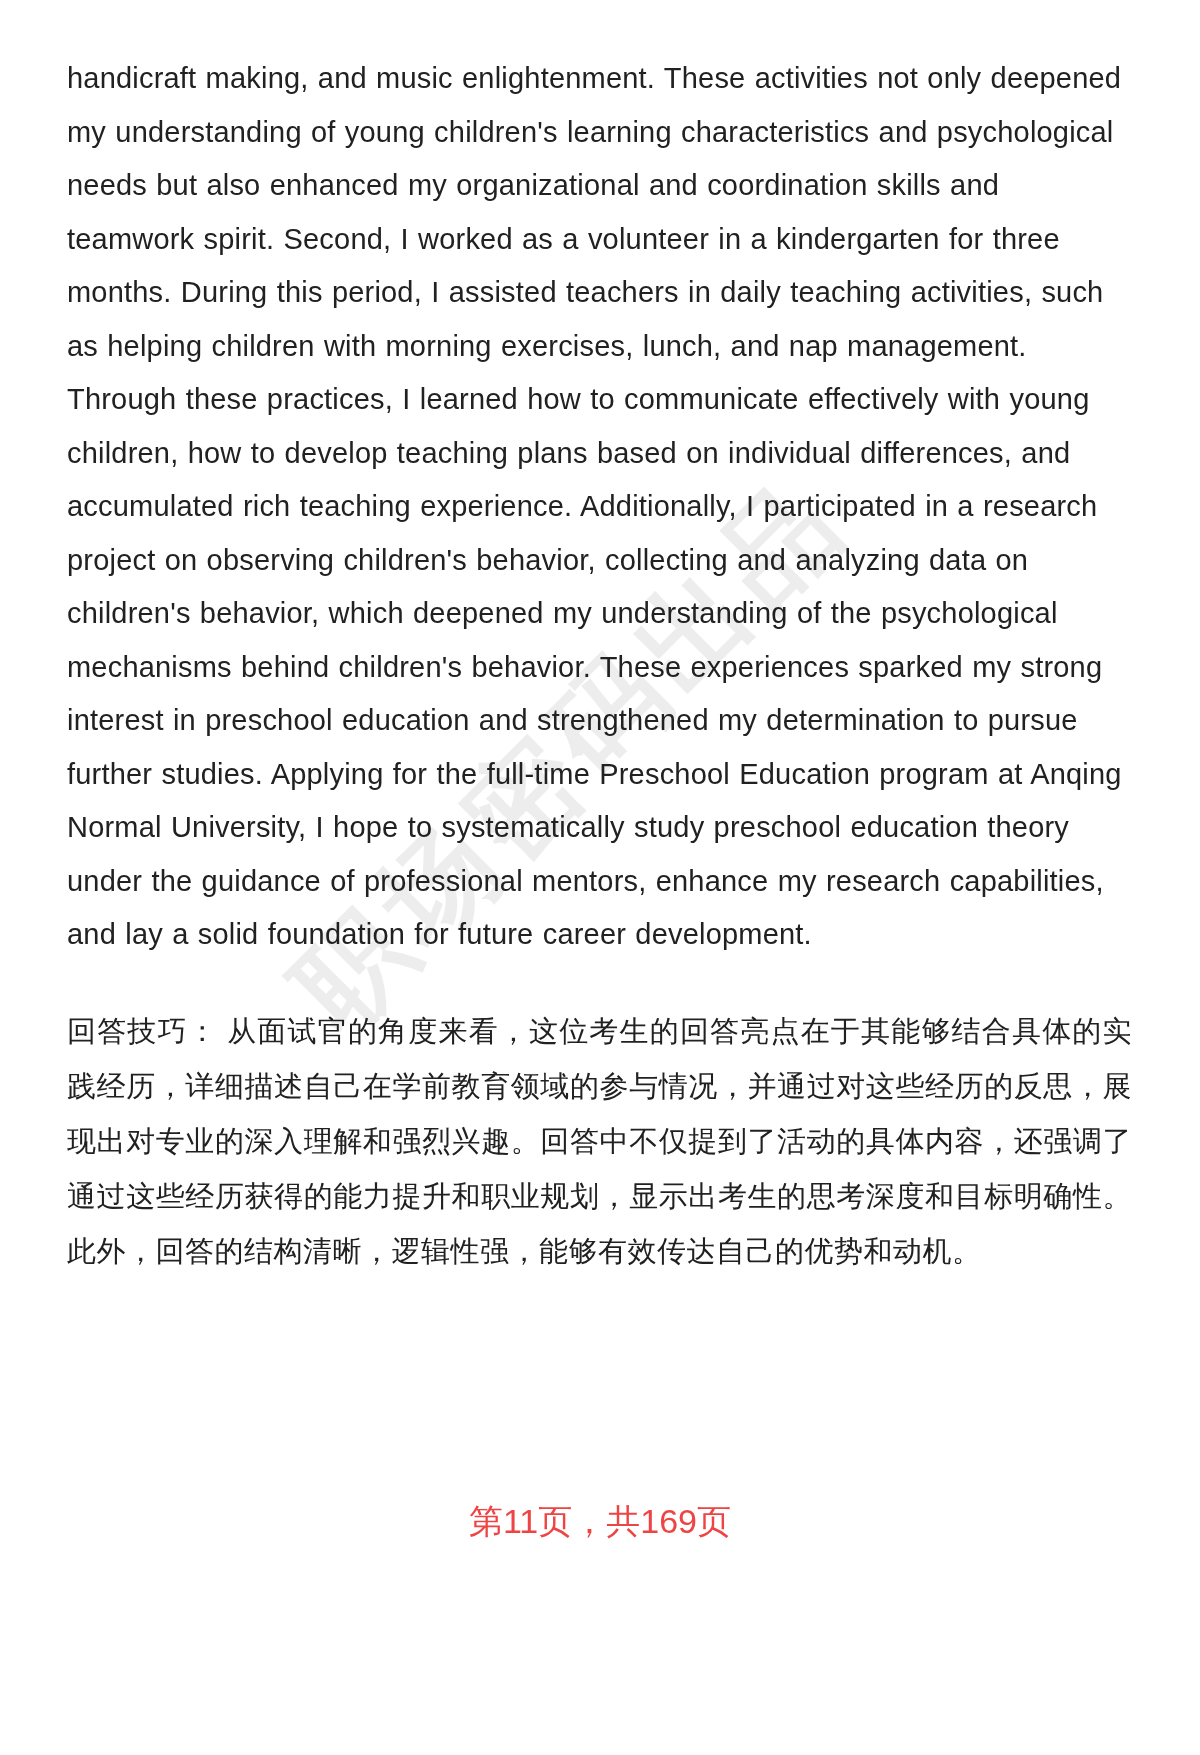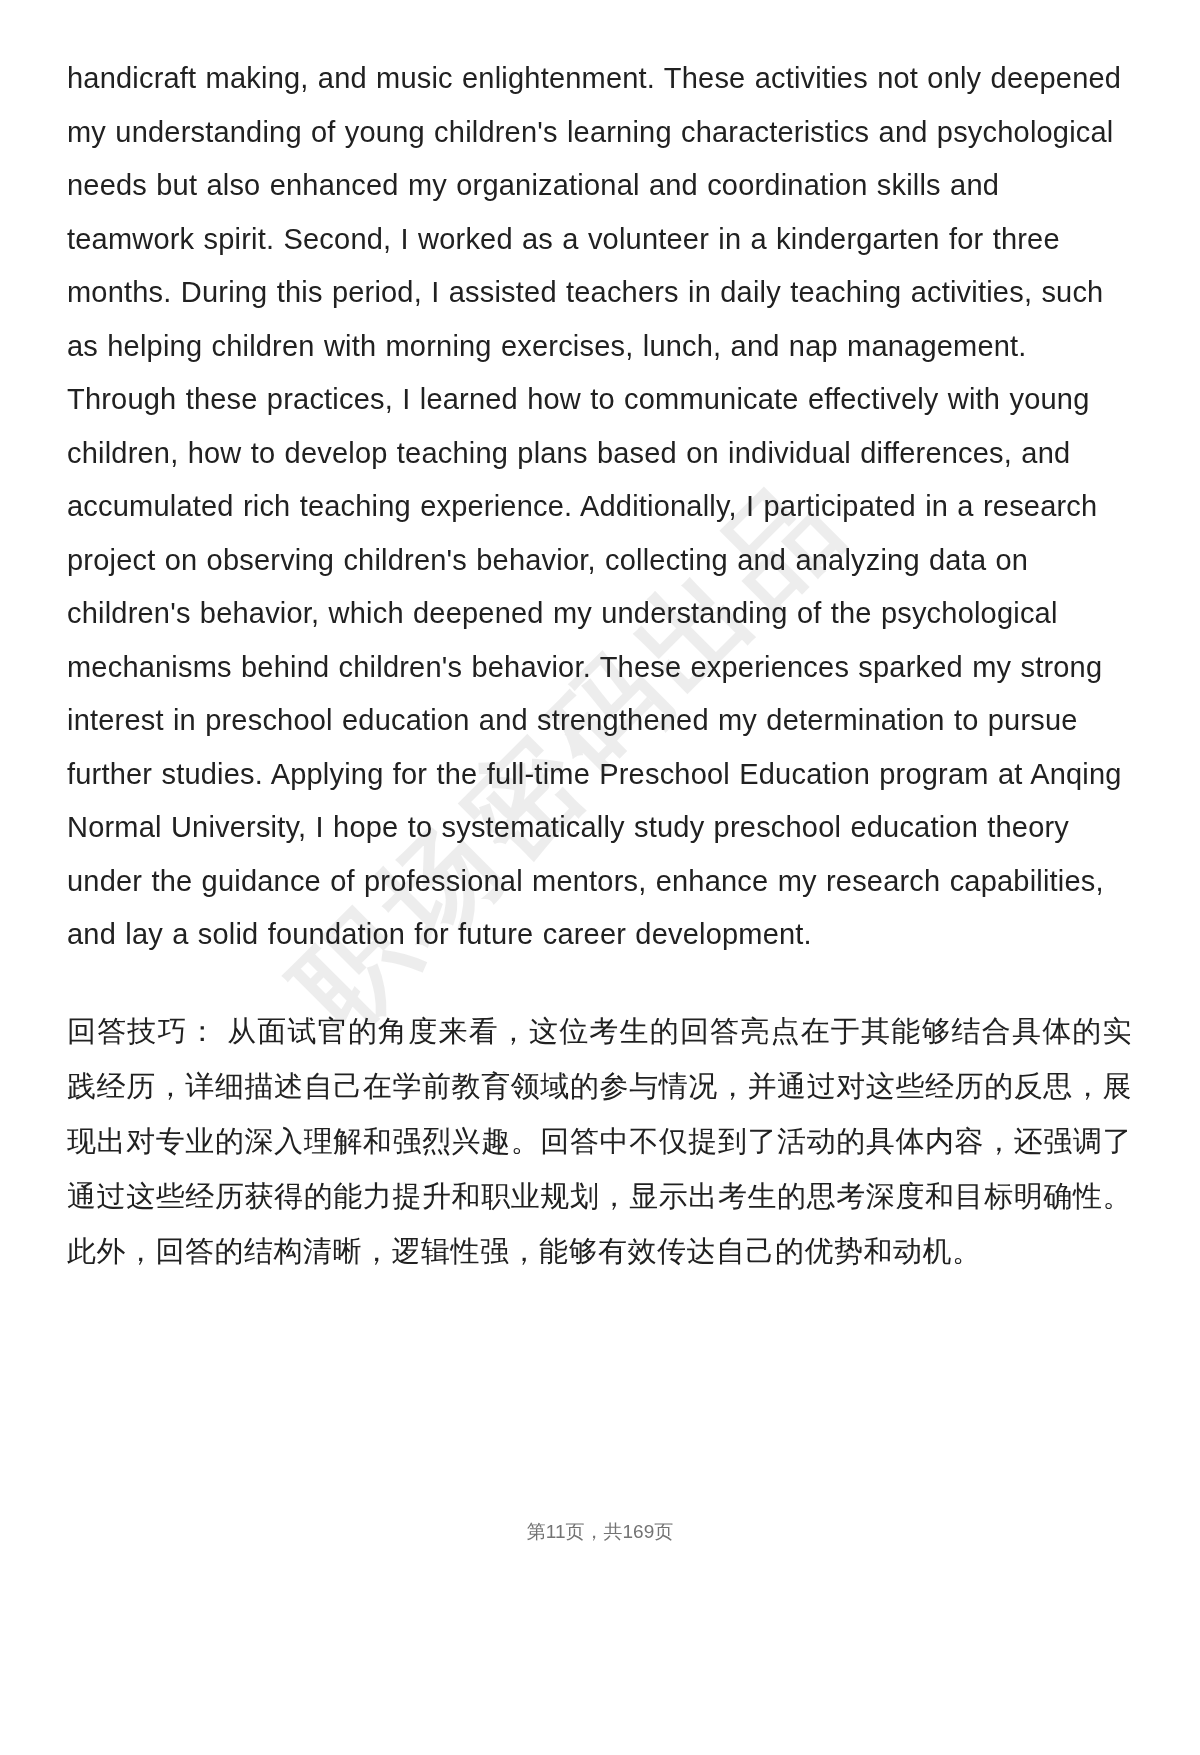--- a/index.html
+++ b/index.html
@@ -37,22 +37,22 @@
     text-align: justify;
     margin: 0 0 38px 0;
     letter-spacing: 0.5px;
   }
   .footer {
     position: absolute;
     left: 0;
     right: 0;
     bottom: 210px;
     text-align: center;
-    font-size: 19px;
-    color: #737373;
+    font-size: 34px;
+    color: #ef4444;
   }
   .watermark {
     position: absolute;
     left: 120px;
     top: 680px;
     width: 900px;
     text-align: center;
     font-size: 110px;
     font-weight: bold;
     color: rgba(0, 0, 0, 0.07);

